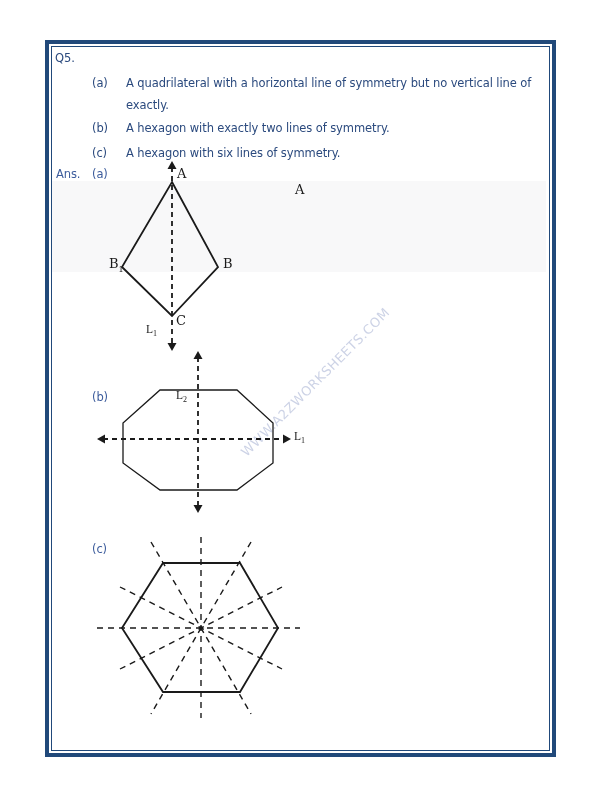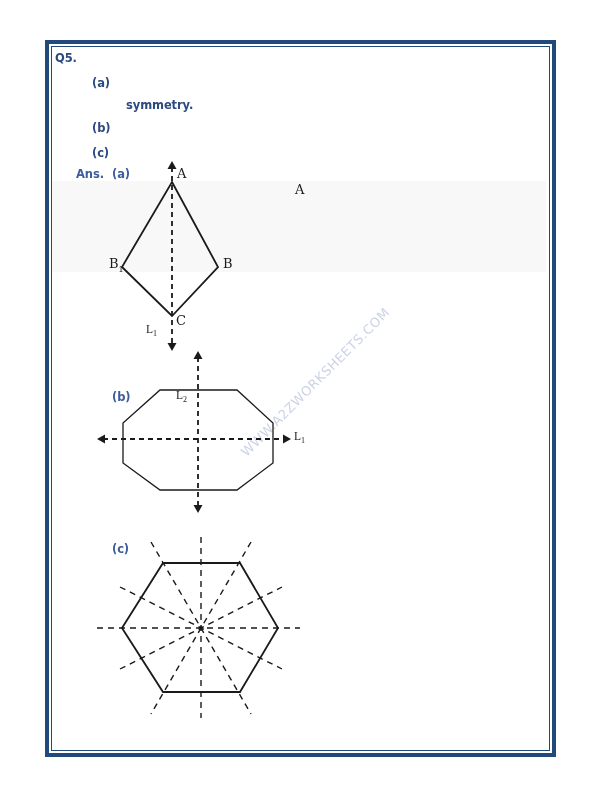--- a/index.html
+++ b/index.html
@@ -14,23 +14,23 @@
   .frame-inner{
     position:absolute;left:2px;top:2px;right:2px;bottom:2px;
     border:1px solid var(--frame,#21497A);
   }
   .band{
     position:absolute;left:52px;top:181px;width:494px;height:91px;
     background:var(--band,#F8F8F9);
   }
   .txt{
     position:absolute;font-size:11.5px;line-height:1.25;letter-spacing:-0.1px;
-    color:var(--question-text,#2B4A7E);white-space:nowrap;font-weight:bold;
+    color:var(--question-text,#2B4A7E);white-space:nowrap;
   }
-  .anscol{color:var(--answer-label,#3C5C9C);margin-left:20px;}
+  .anscol{color:var(--answer-label,#3C5C9C);}
   .glabel{
     position:absolute;font-family:"DejaVu Serif","Liberation Serif",serif;
     font-size:13px;color:var(--ink,#1A1A1A);white-space:nowrap;line-height:1;
   }
   .llabel{
     position:absolute;font-family:Liberation Serif, serif;
     font-size:11.5px;color:var(--ink,#1A1A1A);white-space:nowrap;line-height:1;
   }
   .glabel sub,.llabel sub{font-size:8px;line-height:0;}
   svg{position:absolute;overflow:visible;}
@@ -52,25 +52,28 @@
     <div class="frame-inner"></div>
   </div>
 
   <div class="band"></div>
 
   <div class="watermark">WWW.A2ZWORKSHEETS.COM</div>
 
   <div class="txt" style="left:55px;top:51px">Q5.</div>
 
   <div class="txt" style="left:92px;top:76px">(a)</div>
-  <div class="txt" style="left:126px;top:98px">symmetry.</div>
+  <div class="txt" style="left:126px;top:76px">A quadrilateral with a horizontal line of symmetry but no vertical line of</div>
+  <div class="txt" style="left:126px;top:98px">exactly.</div>
 
   <div class="txt" style="left:92px;top:121px">(b)</div>
+  <div class="txt" style="left:126px;top:121px">A hexagon with exactly two lines of symmetry.</div>
 
   <div class="txt" style="left:92px;top:146px">(c)</div>
+  <div class="txt" style="left:126px;top:146px">A hexagon with six lines of symmetry.</div>
 
   <div class="txt anscol" style="left:56px;top:167px">Ans.</div>
   <div class="txt anscol" style="left:92px;top:167px">(a)</div>
   <div class="txt anscol" style="left:92px;top:390px">(b)</div>
   <div class="txt anscol" style="left:92px;top:542px">(c)</div>
 
   <svg style="left:95px;top:158px" width="130" height="200" viewBox="0 0 130 200">
     <polygon class="outline" stroke-width="1.8" points="77,24 123,109 77,158 27,109"></polygon>
     <line class="dash" stroke-width="1.8" stroke-dasharray="5,4" x1="77" y1="9" x2="77" y2="187"></line>
     <polygon class="arrow" points="77,3 72.5,11 81.5,11"></polygon>

